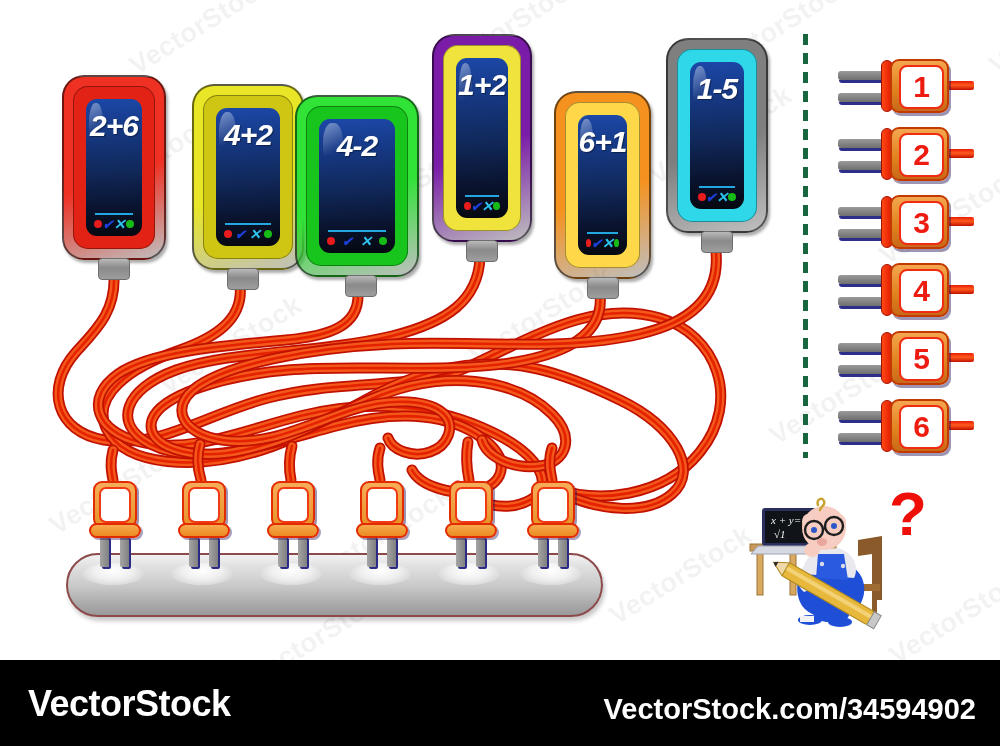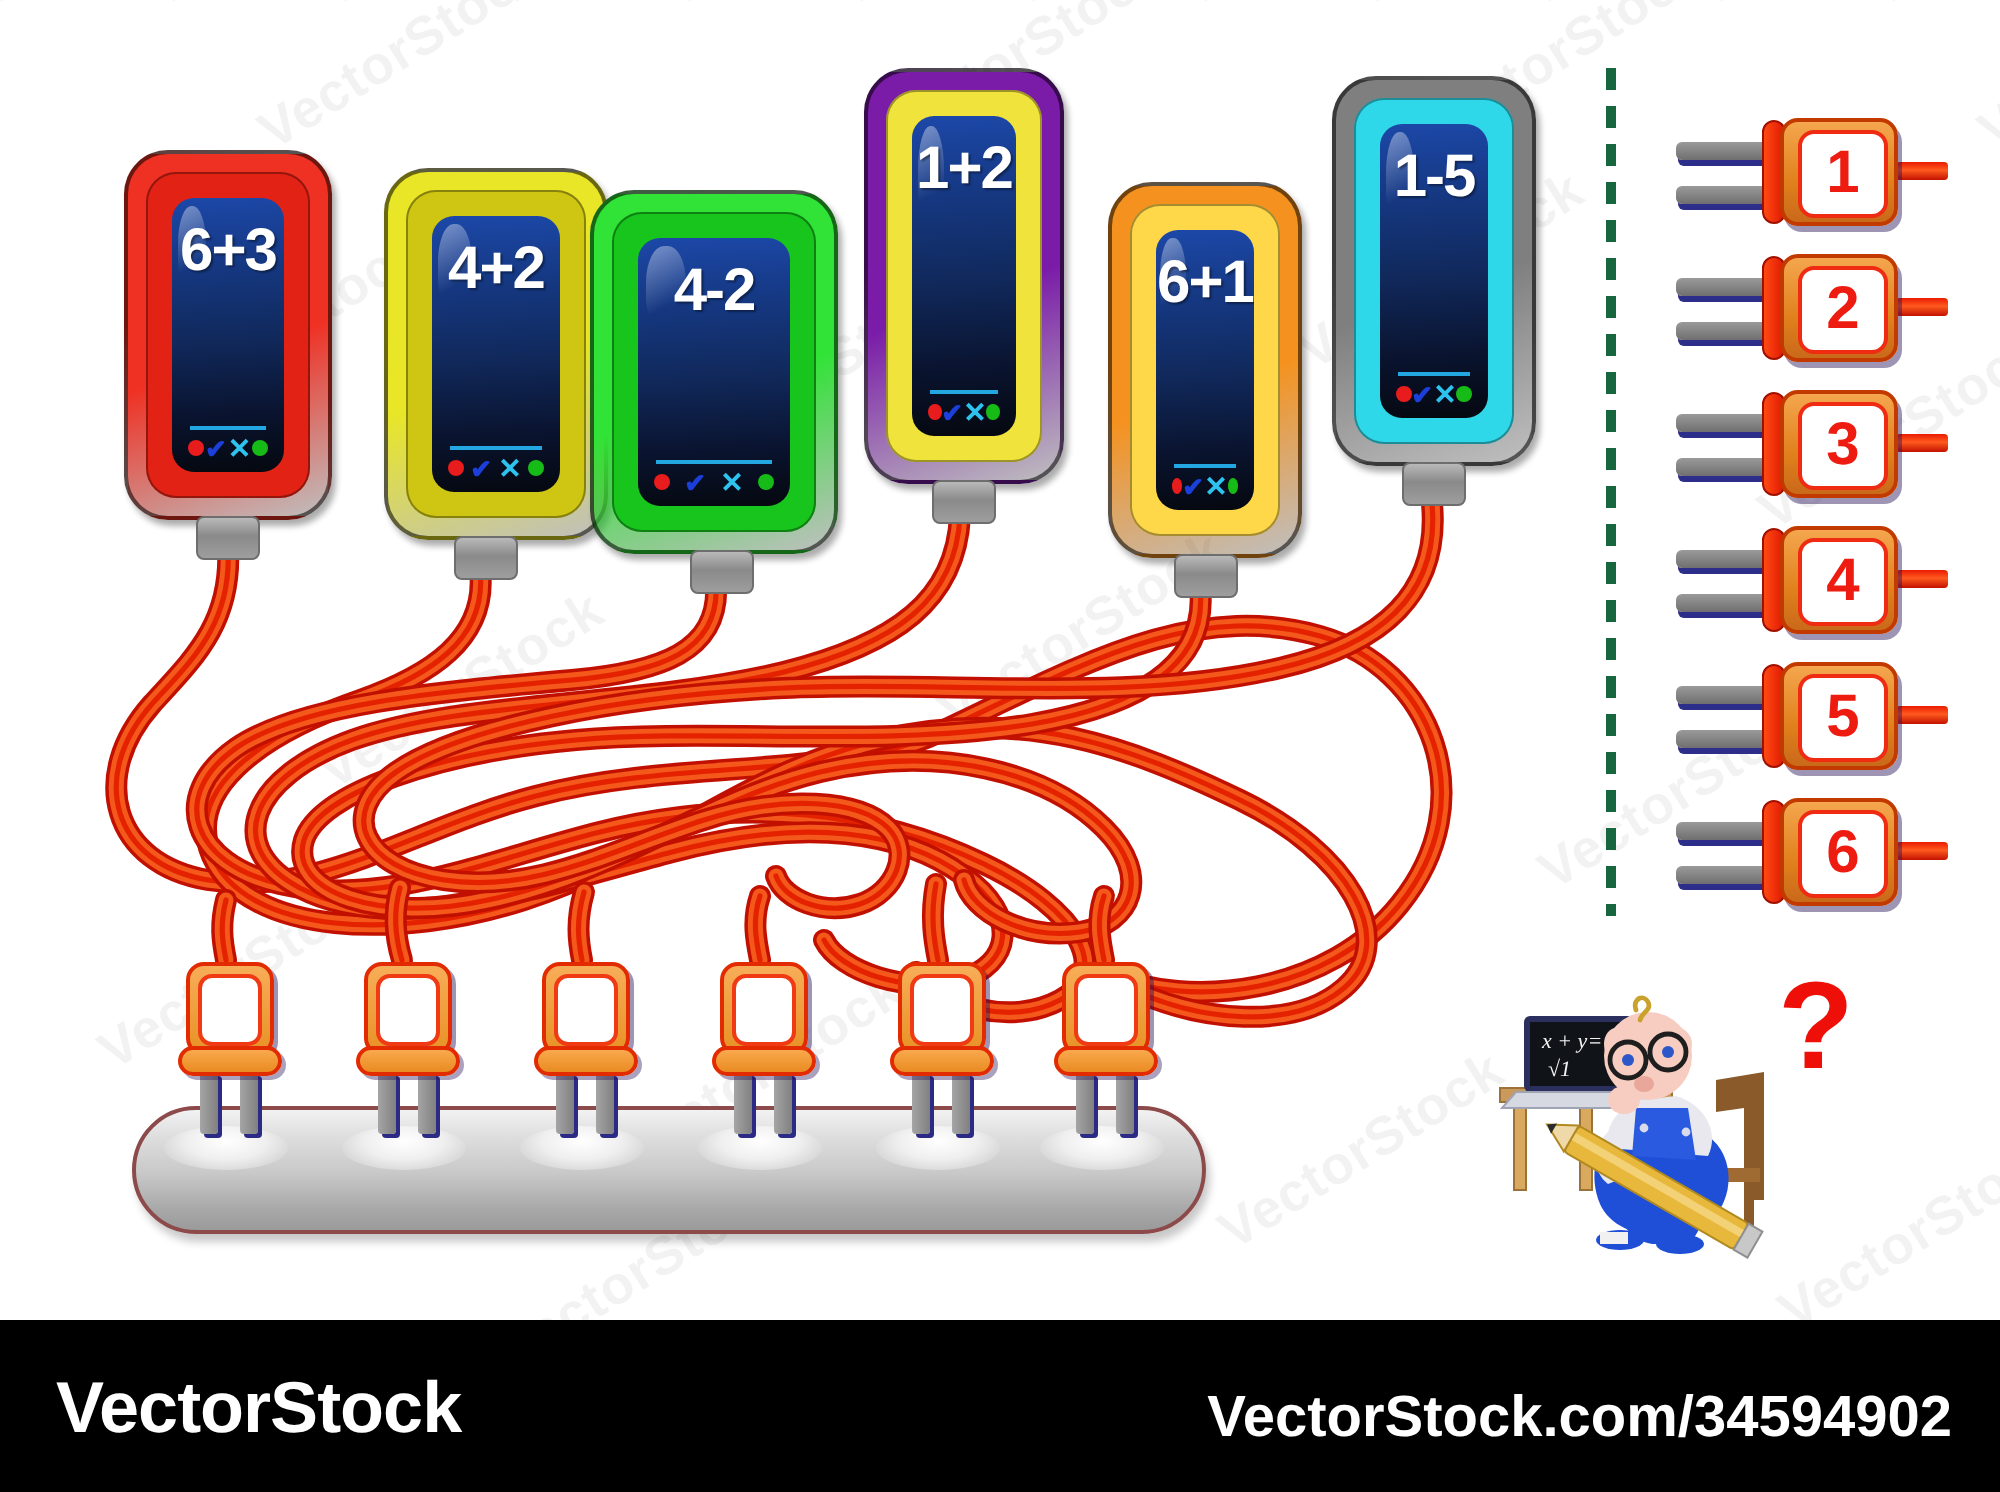--- a/index.html
+++ b/index.html
@@ -56,20 +56,21 @@
     position: absolute;
     left: 9px; right: 9px; top: 9px; bottom: 9px;
     border-radius: 15px;
   }
   .device-screen {
     position: absolute;
     left: 13px; right: 13px; top: 13px; bottom: 13px;
     border-radius: 11px;
     background: linear-gradient(177deg, #1c48a8 0%, #173c8c 18%, #112a5e 50%, #0a1430 78%, #05080f 100%);
     overflow: hidden;
+    font-style: italic;
   }
   .device-gloss {
     position: absolute;
     left: 5%; top: 3%;
     width: 26%; height: 30%;
     border-radius: 50% 50% 60% 40%;
     background: linear-gradient(150deg, rgba(255,255,255,.42), rgba(255,255,255,0) 70%);
     pointer-events: none;
   }
   .eq {
@@ -383,21 +384,21 @@
           <path class="cab-in" d="M552,448 C548,460 550,470 552,480"></path>
         </g>
       </g>
     </svg>
 
     <div id="devices-layer">
         <div class="device" style="left: 62px; top: 75px; width: 104px; height: 185px; background: linear-gradient(160deg, rgb(239, 49, 36) 0%, rgb(239, 49, 36) 55%, rgba(0, 0, 0, 0.25) 100%); border: 2px solid rgba(0, 0, 0, 0.55);">
           <div class="device-inner" style="background: rgb(226, 34, 20); box-shadow: rgba(0, 0, 0, 0.35) 0px 0px 0px 1px inset;">
             <div class="device-screen">
               <div class="device-gloss"></div>
-              <div class="eq">6+3</div>
+              <div class="eq">2+6</div>
               <div class="dev-line"></div>
               <div class="dev-icons">
                 <div class="dot-red"></div>
                 <div class="mk-check">✔</div>
                 <div class="mk-x">✕</div>
                 <div class="dot-green"></div>
               </div>
             </div>
           </div>
         </div>

